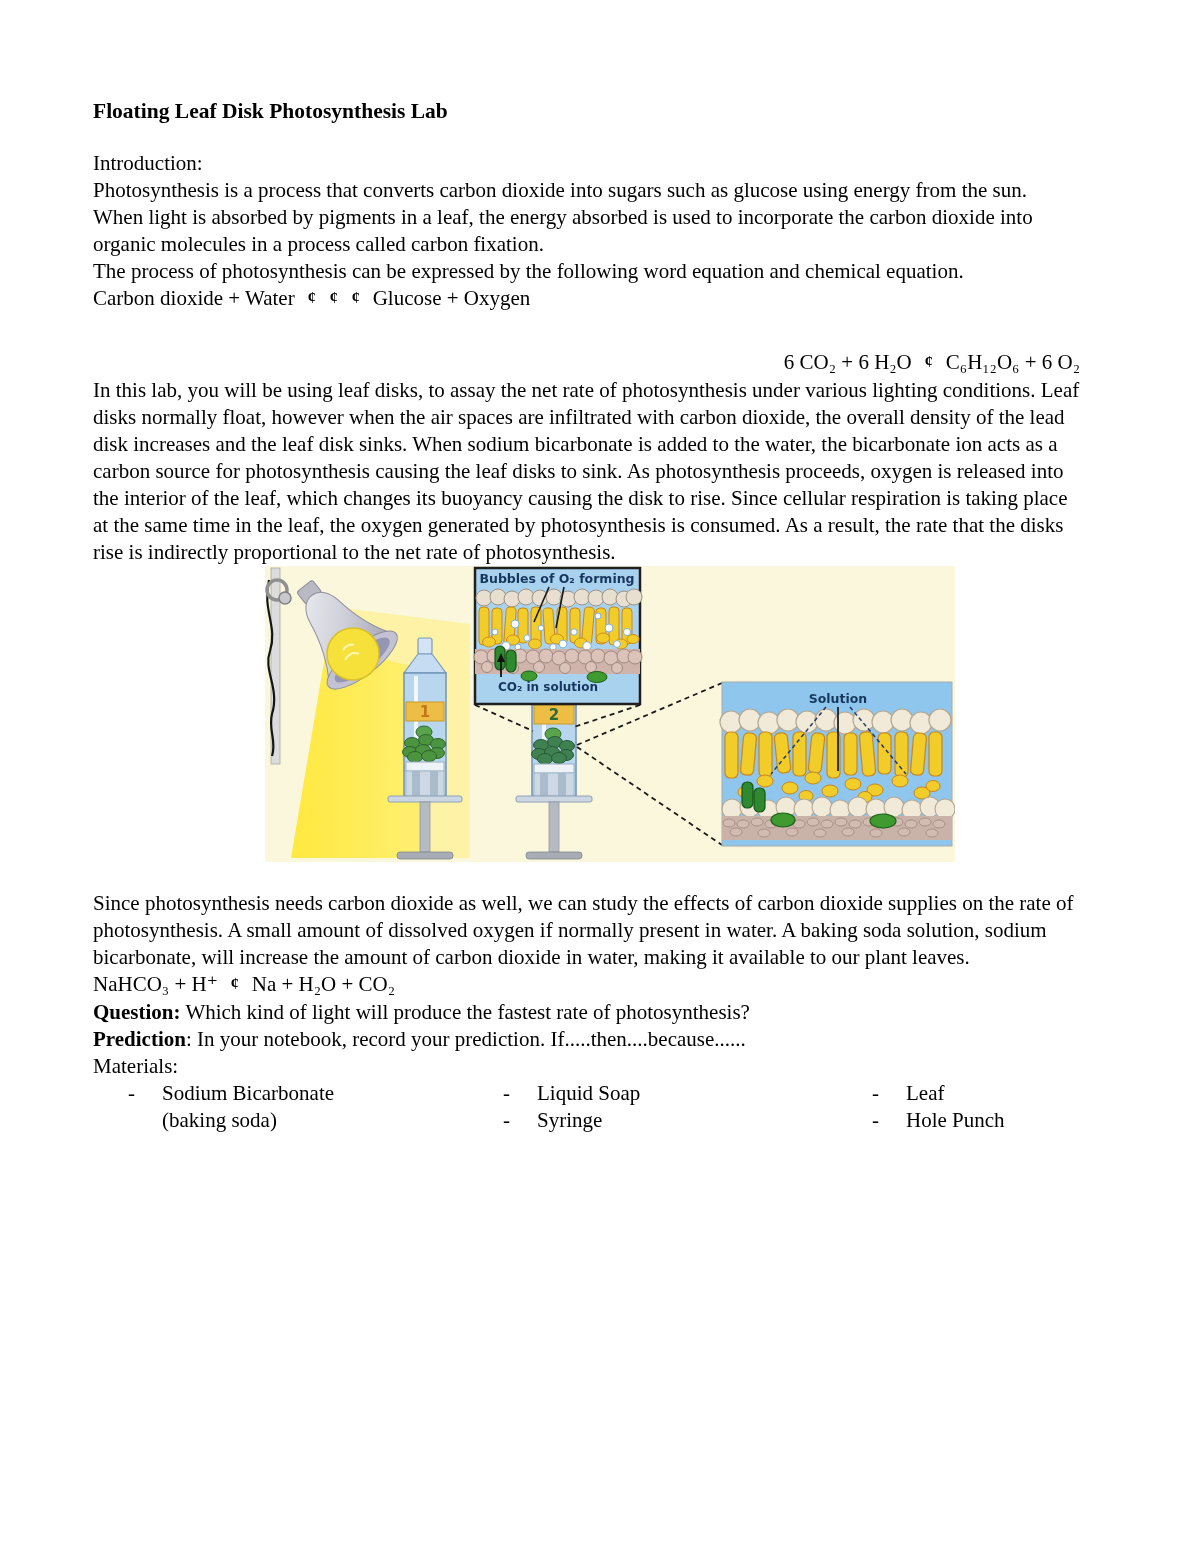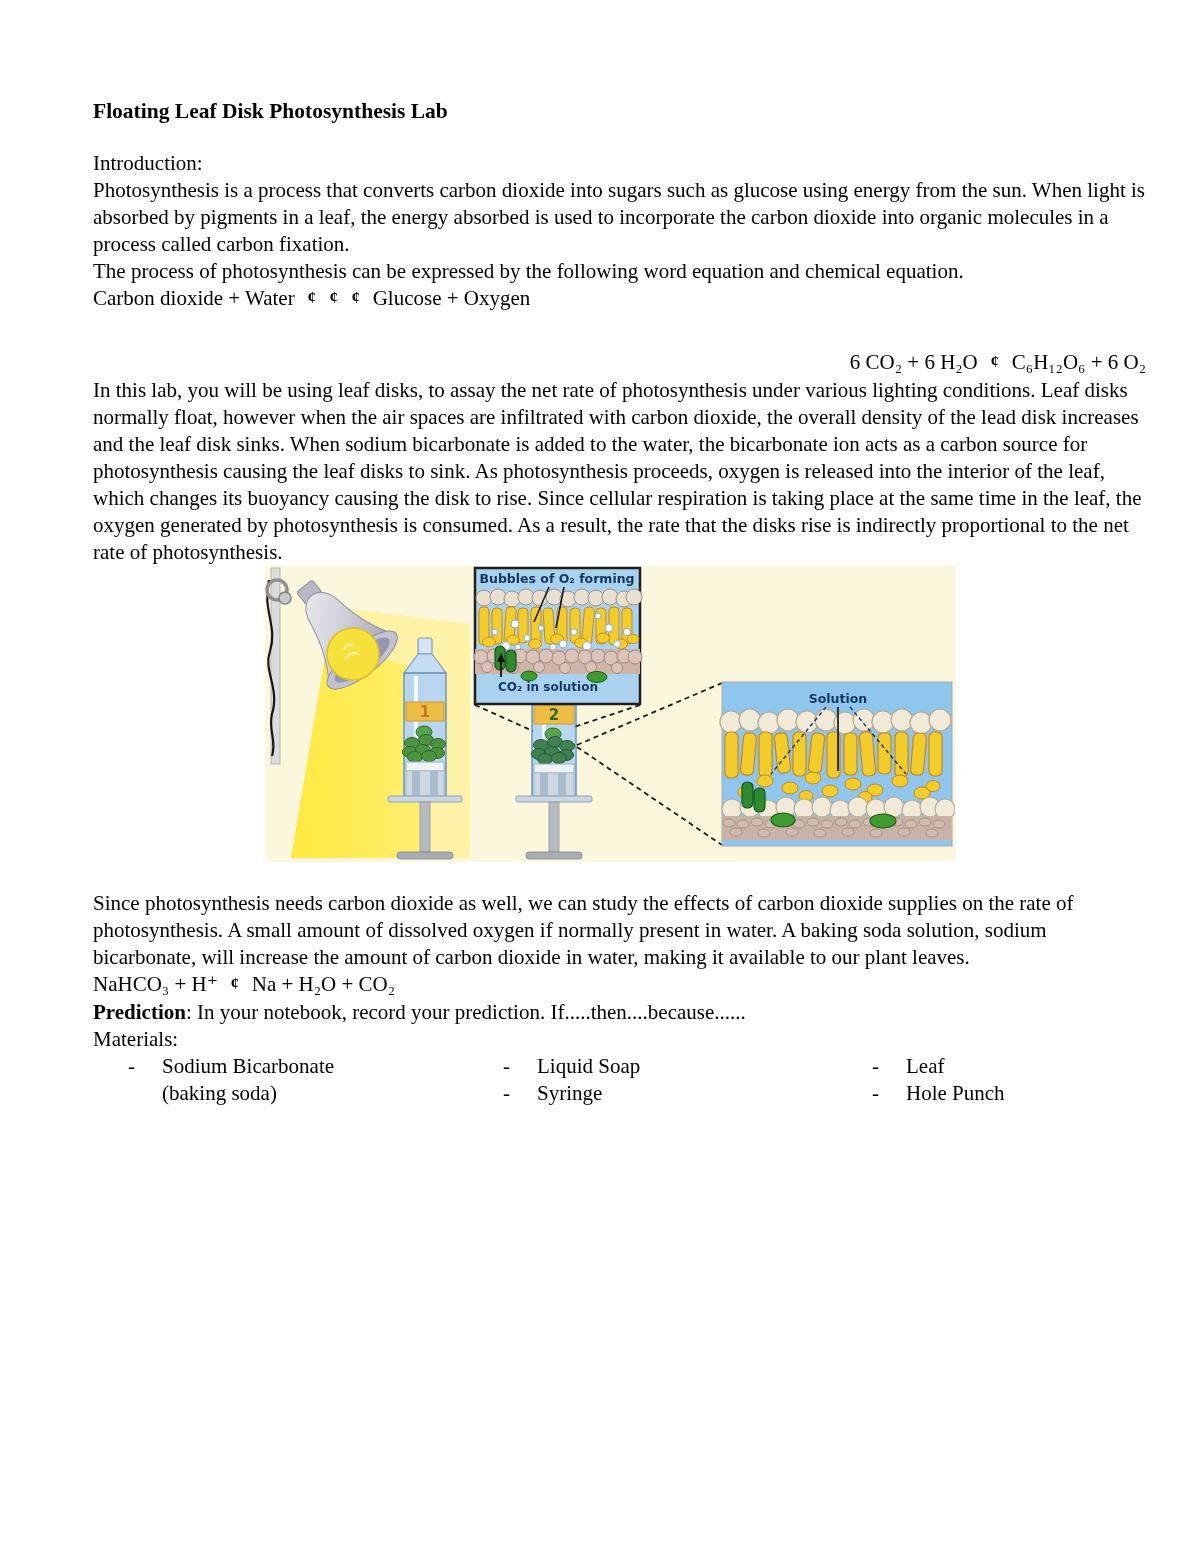--- a/index.html
+++ b/index.html
@@ -4,21 +4,21 @@
 <title>Document</title>
 <style>
   html,body { margin:0; padding:0; background:#ffffff; }
   .page {
     position: relative;
     width: 1200px; height: 1553px;
     background: #ffffff;
     font-family: "Liberation Serif", "DejaVu Serif", serif;
     font-size: 21px; line-height: 27px; color: #000;
     box-sizing: border-box;
-    padding: 98px 54px 0 93px;
+    padding: 98px 120px 0 93px;
     overflow: hidden;
   }
   .page p, .page h1 { margin:0; padding:0; font-size:21px; font-weight:normal; }
   h1.doc-title { font-weight:bold; font-size:21.5px; margin-bottom:25px; white-space:nowrap; }
   .intro-label { margin-bottom:30px; }
   .para-1 { margin-bottom:29px; }
   .para-2 { margin-bottom:23px; }
   .word-eq-block { margin-bottom:36px; }
   .light-energy { margin-left:229px; white-space:nowrap; }
   .eq-line { white-space:nowrap; }
@@ -363,20 +363,21 @@
         <path d="M561,141 L506,208 M585,141 L641,208" stroke="#223a66" stroke-width="1.5" stroke-dasharray="4 3" fill="none"></path>
       </g>
     </svg>
   </div>
 
   <p class="para-4">Since photosynthesis needs carbon dioxide as well, we can study the effects of carbon dioxide supplies on the rate of photosynthesis. A small amount of dissolved oxygen if normally present in water. A baking soda solution, sodium bicarbonate, will increase the amount of carbon dioxide in water, making it available to our plant leaves.</p>
 
   <p class="bicarb-eq eq-line"><span>NaHCO₃ + H⁺</span><span class="eq-arrows">¢</span><span>Na + H₂O + CO₂</span></p>
 
 
+  <p class="question-line"><span class="bold">Question:</span><span> Which kind of light will produce the fastest rate of photosynthesis?</span></p>
 
   <p class="prediction-line"><span class="bold">Prediction</span><span>: In your notebook, record your prediction. </span><span class="it">If.....then....because......</span></p>
 
   <p class="materials-label">Materials:</p>
 
   <div class="materials-grid">
     <div class="mcol mcol-1">
       <div class="mrow">
           <span class="mdash">-</span>
           <span>Sodium Bicarbonate</span>

